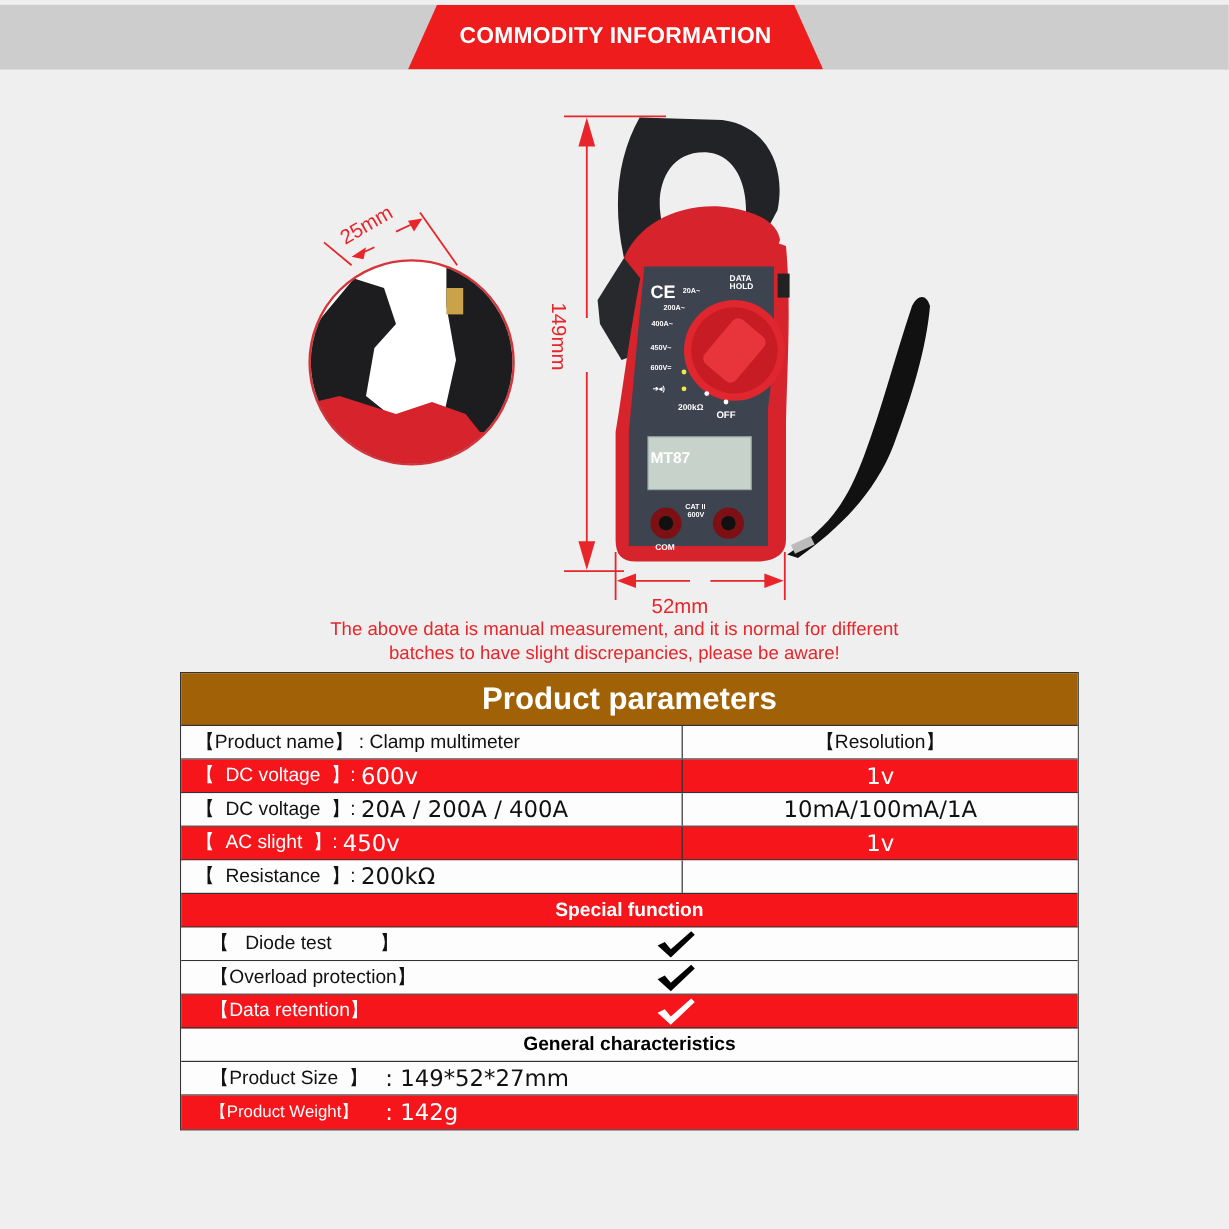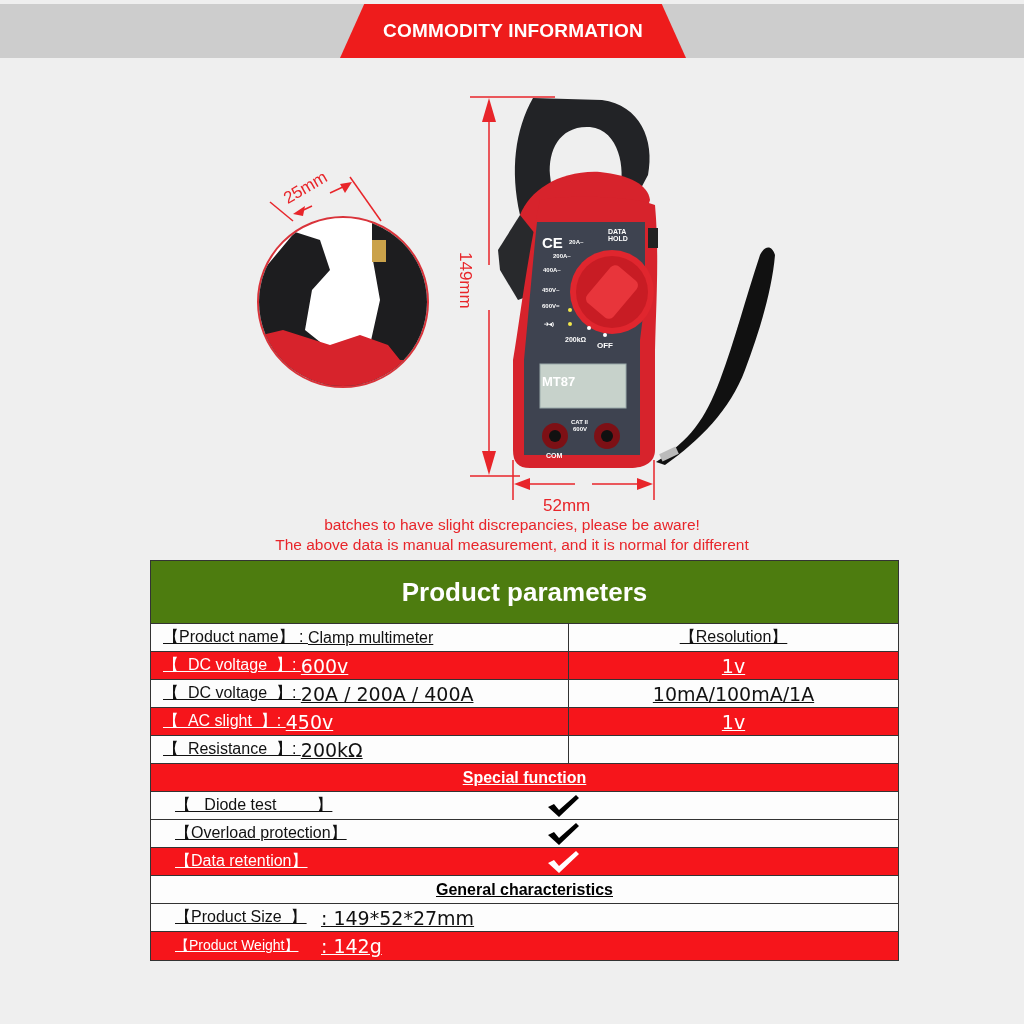--- a/index.html
+++ b/index.html
@@ -13,22 +13,22 @@
 
   .photo-area { position: absolute; left: 0; top: 60px; width: 1024px; height: 450px; }
   .dim-label { position: absolute; color: #e8252a; font-size: 17px; }
   .dim-25 { left: 282px; top: 178px; transform: rotate(-30deg); }
   .dim-149 { left: 443px; top: 275px; transform: rotate(90deg); transform-origin: left top; font-size: 17px; }
   .dim-52 { left: 543px; top: 496px; font-size: 17px; }
 
   .note { position: absolute; left: 200px; top: 515px; width: 624px; text-align: center; color: #e8252a; font-size: 15.5px; line-height: 20px; }
 
   .params { position: absolute; left: 150px; top: 560px; width: 749px; border: 1px solid #333; }
-  .params-title { height: 63px; background: #4d7c0f; color: #fff; font-weight: bold; font-size: 26px; display: flex; align-items: center; justify-content: center; border-bottom: 1px solid #333; }
-  .row { display: flex; height: 28px; border-bottom: 1px solid #333; align-items: center; font-size: 16px; text-decoration: underline; }
+  .params-title { height: 44px; background: #a16207; color: #fff; font-weight: bold; font-size: 26px; display: flex; align-items: center; justify-content: center; border-bottom: 1px solid #333; }
+  .row { display: flex; height: 28px; border-bottom: 1px solid #333; align-items: center; font-size: 16px; }
   .row:last-child { border-bottom: none; }
   .row.red { background: #f6151b; color: #fff; }
   .row.white { background: #fdfdfd; color: #111; }
   .cell-left { width: 418px; height: 100%; display: flex; align-items: center; padding-left: 12px; border-right: 1px solid #333; white-space: pre; }
   .cell-right { flex: 1; height: 100%; display: flex; align-items: center; justify-content: center; font-size: 19px; font-family: "DejaVu Sans", sans-serif; }
   .cell-right.hdr { font-family: "Liberation Sans", sans-serif; font-size: 16px; }
   .val { font-family: "DejaVu Sans", sans-serif; font-size: 19px; }
   .val.small { font-family: "Liberation Sans", sans-serif; font-size: 16px; }
   .section { justify-content: center; font-weight: bold; font-size: 16px; }
   .fn-row { position: relative; }
@@ -126,22 +126,22 @@
     <circle cx="605" cy="335" r="2" fill="#fff"></circle>
     <circle cx="570" cy="310" r="2" fill="#f2e84b"></circle>
     <circle cx="570" cy="324" r="2" fill="#f2e84b"></circle>
   </svg>
   <span class="dim-label dim-25" style="top:118px;">25mm</span>
   <span class="dim-label dim-149" style="top:192px; left:475px;">149mm</span>
   <span class="dim-label dim-52" style="top:436px;">52mm</span>
 </div>
 
 <div class="note">
+  <div>The above data is manual measurement, and it is normal for different</div>
   <div>batches to have slight discrepancies, please be aware!</div>
-  <div>The above data is manual measurement, and it is normal for different</div>
 </div>
 
 <div class="params">
   <div class="params-title">Product parameters</div>
 
   <div class="row white">
     <div class="cell-left"><span>【Product name】 : </span><span class="val small">Clamp multimeter</span></div>
     <div class="cell-right hdr">【Resolution】</div>
   </div>
   <div class="row red">

